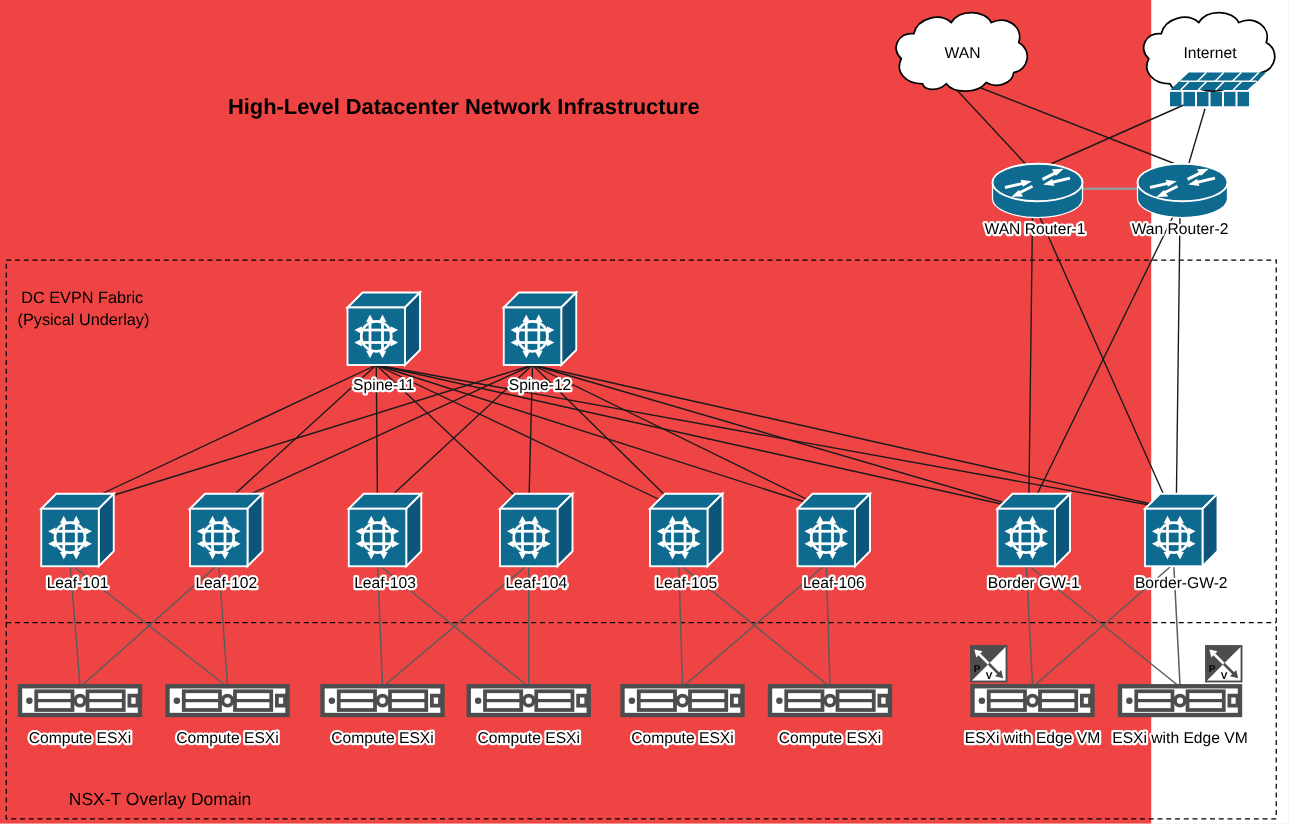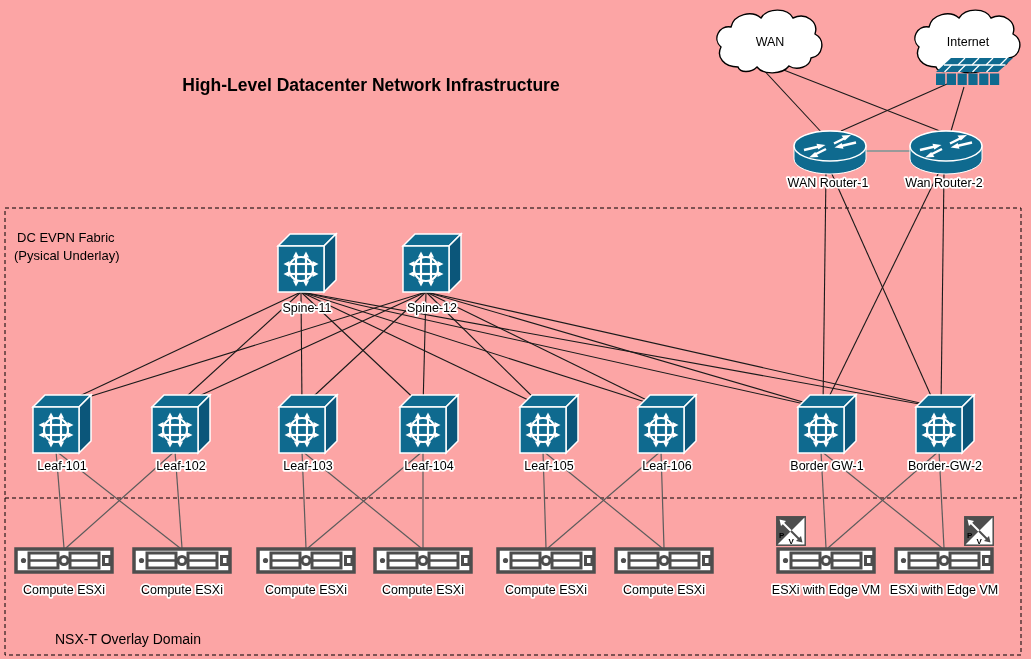--- a/index.html
+++ b/index.html
@@ -1,16 +1,16 @@
 <!DOCTYPE html>
 <html style="--device-blue: #0f6a8f; --device-blue-dark: #0b567a; --server-gray: #4d4d4d; --link-dark: #1a1a1a; --link-gray: #5c5c5c; --router-link-gray: #999999;"><head>
 <meta charset="utf-8">
 <style>
   html,body{margin:0;padding:0;background:#fff;}
-  .stage{width:1031px;height:659px;position:relative;background:#fca5a5;}
+  .stage{width:921px;height:659px;position:relative;background:#ef4444;}
   svg text{font-family:"Liberation Sans","DejaVu Sans",sans-serif;fill:#000;}
   .title{font-size:17.5px;font-weight:bold;text-anchor:middle;}
   .lbl{font-size:12.5px;text-anchor:middle;}
   .halo{paint-order:stroke;stroke:#ffffff;stroke-width:3.5px;stroke-linejoin:round;}
   .region-lbl{font-size:13px;}
   .overlay-lbl{font-size:14px;}
   .cloud-lbl{font-size:12.5px;text-anchor:middle;}
   .edge{stroke:var(--link-dark,#1a1a1a);stroke-width:1.1;fill:none;}
   .edge-gray{stroke:var(--link-gray,#5c5c5c);stroke-width:1.2;fill:none;}
   .edge-router{stroke:var(--router-link-gray,#999);stroke-width:2;fill:none;}

